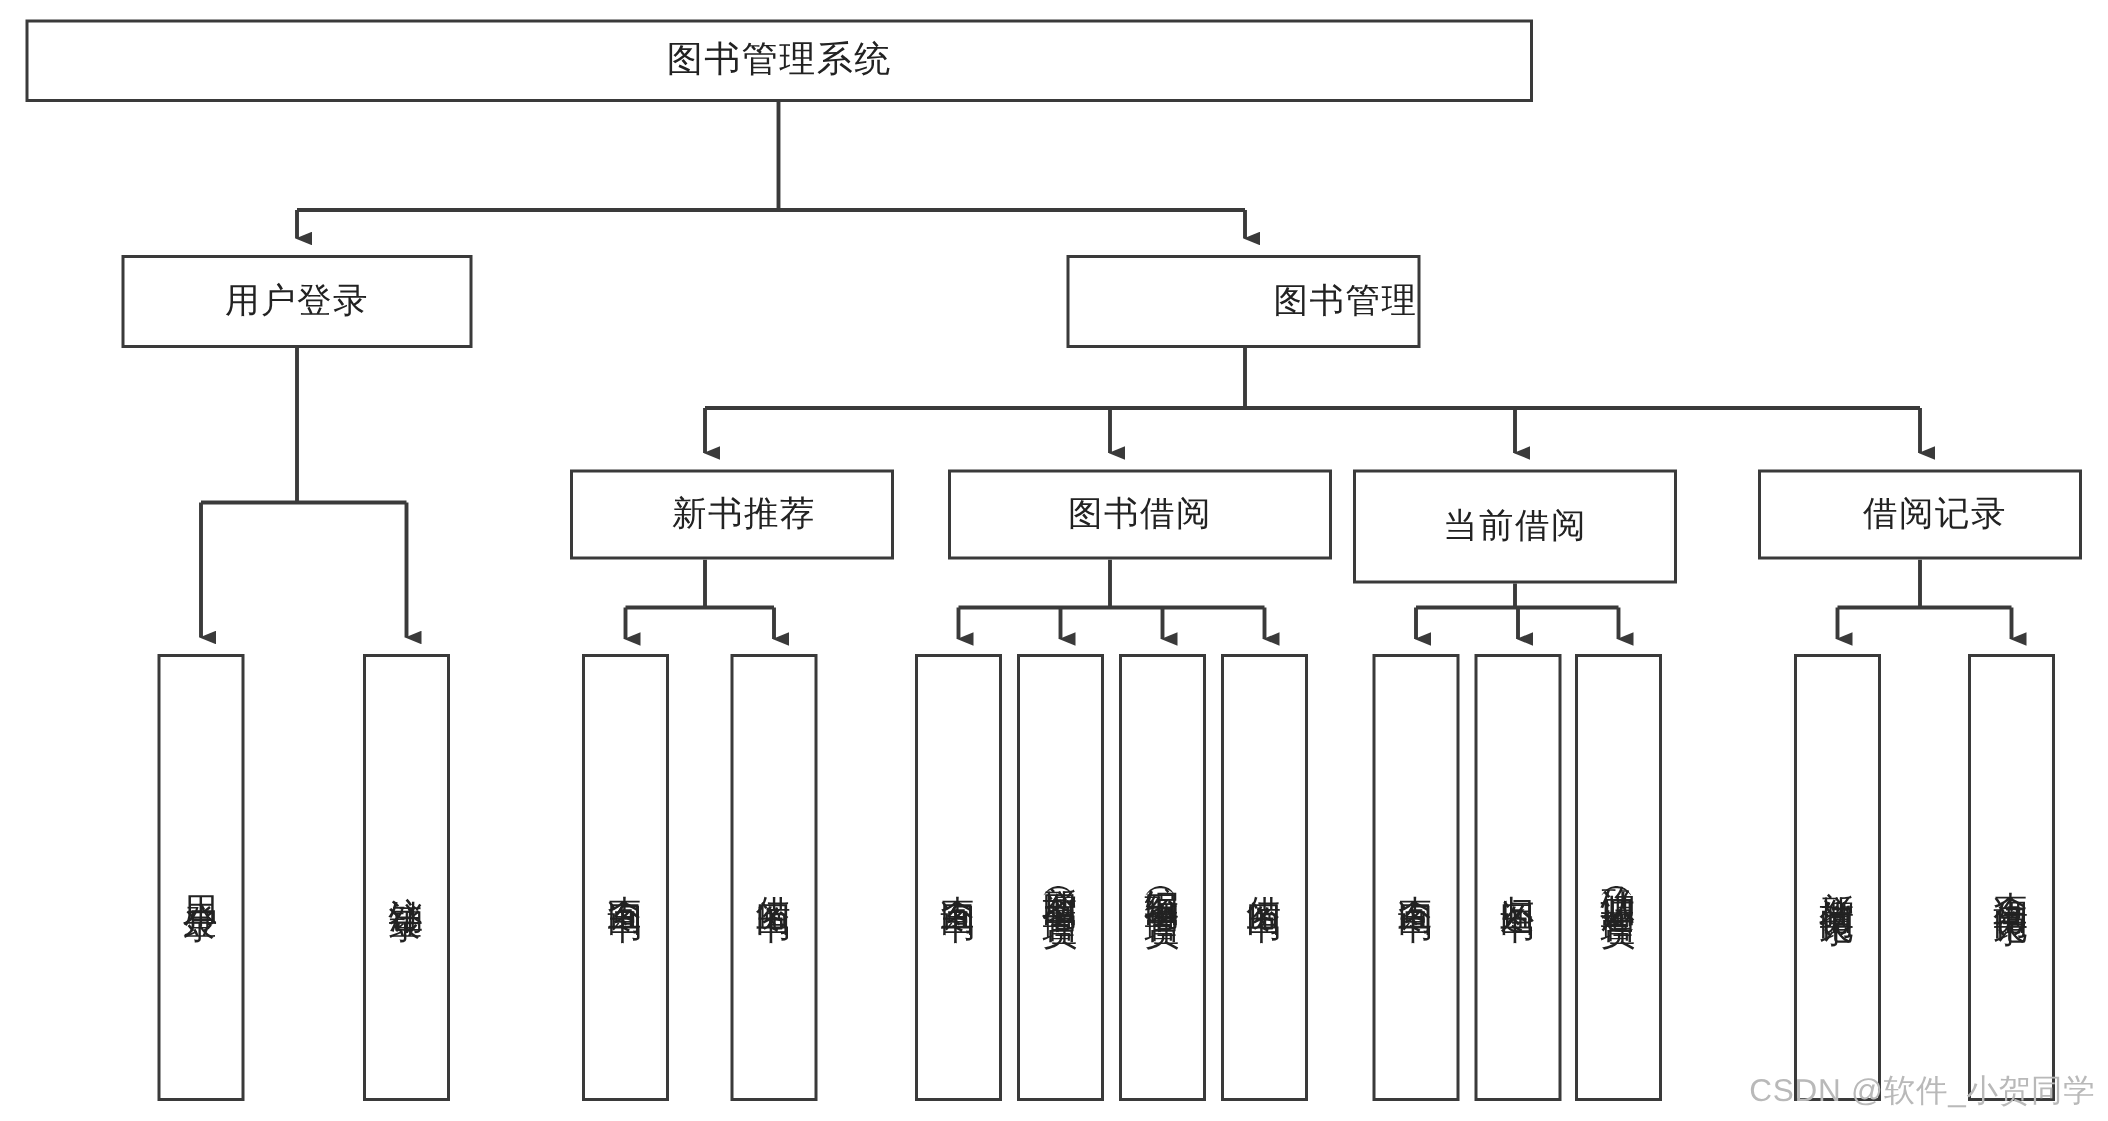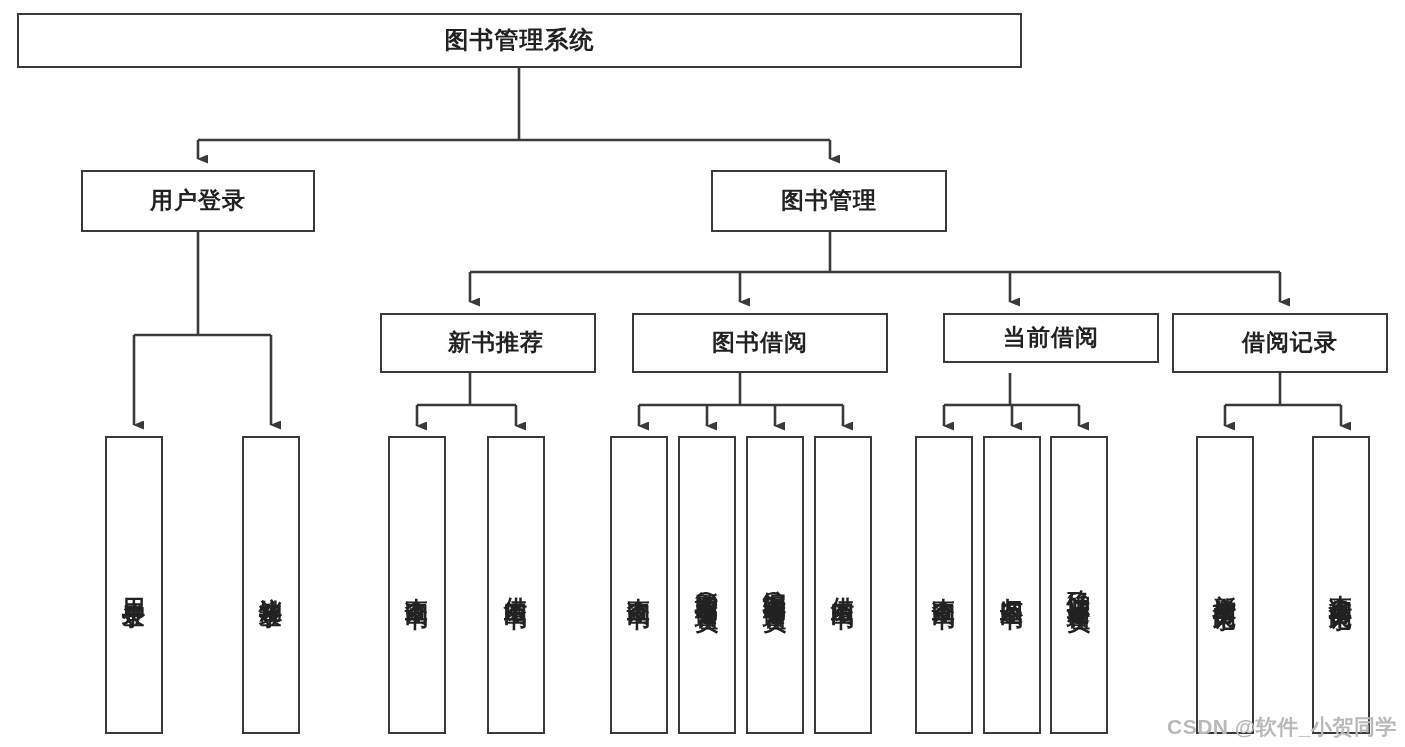--- a/index.html
+++ b/index.html
@@ -9,21 +9,20 @@
   }
   body {
     font-family: "Liberation Sans", "DejaVu Sans", sans-serif;
   }
   #canvas {
     position: relative;
     width: 1405px;
     height: 747px;
     background: #ffffff;
     overflow: hidden;
-    font-weight: bold;
   }
   svg.edges {
     position: absolute;
     left: 0;
     top: 0;
     width: 1405px;
     height: 747px;
     pointer-events: none;
   }
   .node {
@@ -122,31 +121,31 @@
     </g>
   </svg>
 
   <div class="node horiz root" style="left:17px; top:13px; width:1005px; height:55px;">
     <span>图书管理系统</span>
   </div>
 
   <div class="node horiz" style="left:81px; top:170px; width:234px; height:62px;">
     <span>用户登录</span>
   </div>
-  <div class="node horiz" style="left:711px; top:170px; width:236px; height:62px;">
+  <div class="node horiz" style="left:711px; top:170px; width:236px; height:62px;justify-content:flex-end;">
     <span>图书管理</span>
   </div>
 
   <div class="node horiz" style="left:380px; top:313px; width:216px; height:60px;padding-left:16px;">
     <span>新书推荐</span>
   </div>
   <div class="node horiz" style="left:632px; top:313px; width:256px; height:60px;">
     <span>图书借阅</span>
   </div>
-  <div class="node horiz" style="left:943px; top:313px; width:216px; height:50px;">
+  <div class="node horiz" style="left:902px; top:313px; width:216px; height:76px;">
     <span>当前借阅</span>
   </div>
   <div class="node horiz" style="left:1172px; top:313px; width:216px; height:60px;padding-left:20px;">
     <span>借阅记录</span>
   </div>
 
   <div class="node vert" style="left:105px; top:436px; width:58px; height:298px;">
     <span class="vlabel">用户登录</span>
   </div>
   <div class="node vert" style="left:242px; top:436px; width:58px; height:298px;">

